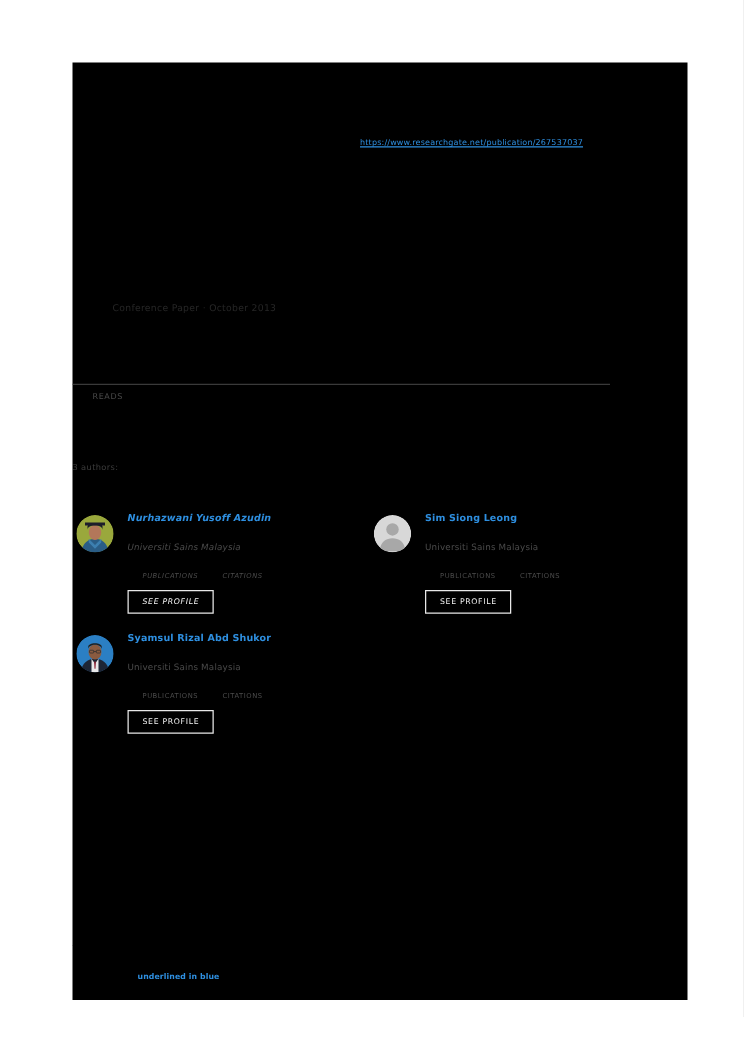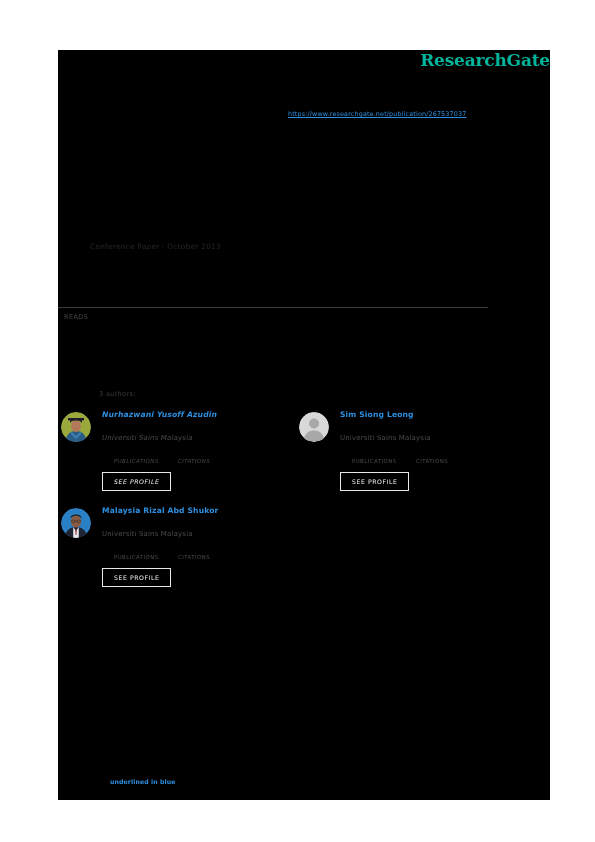--- a/index.html
+++ b/index.html
@@ -99,43 +99,42 @@
     top: 257px;
     width: 430px;
     height: 1px;
     background: #3a3a3a;
   }
 
   .stat-block {
     position: absolute;
     top: 263px;
   }
-  .stat-block.reads { left: 6px; }
+  .stat-block.reads { left: 16px; }
 
   .stat-label {
     font-size: 6.4px;
     color: #4a4a4a;
     letter-spacing: 0.5px;
   }
   .stat-value {
     margin-top: 4px;
     font-size: 11px;
     font-weight: bold;
     color: #000000;
   }
 
   
   .authors-heading {
     position: absolute;
     left: 0px;
-    top: 340px;
+    top: 320px;
     font-size: 6.6px;
     color: #3d3d3d;
     letter-spacing: 0.3px;
-    margin-left: 41px;
   }
 
   .authors-grid {
     position: absolute;
     left: 0px;
     top: 360px;
     width: 470px;
   }
 
   .author-card {
@@ -238,21 +237,20 @@
     color: #2e8fe0;
     letter-spacing: 0.1px;
     white-space: nowrap;
   }
 </style>
 </head>
 <body>
 
 <div id="page-sheet">
 
-  <div class="rg-logo">ResearchGate</div>
 
   <div class="seen-line">See discussions, stats, and working profiles for this publication at:</div>
 
   <a class="pub-url" href="#">https://www.researchgate.net/publication/267537037</a>
 
   <div class="paper-title">Microreactor technology: A review</div>
 
   <div class="meta-line">Conference Paper · October 2013</div>
 
   <div class="doi-line">DOI: 10.1063/1.4858680</div>
@@ -329,21 +327,21 @@
           <path d="M12.2 19 L15 23 L17.8 19 L17.8 30 L12.2 30 Z" fill="#e8e8ea"></path>
           <path d="M14.2 20.5 L15 22 L15.8 20.5 L15.4 27 L14.6 27 Z" fill="#8a2437"></path>
           <ellipse cx="15" cy="13.5" rx="5.2" ry="6" fill="#8a5b40"></ellipse>
           <path d="M9.6 11.5 C9.6 6.5 20.4 6.5 20.4 11.5 L20.4 9.5 C20.4 5.5 9.6 5.5 9.6 9.5 Z" fill="#20201f"></path>
           <rect x="10.6" y="12.2" width="3.4" height="2.2" rx="0.6" fill="none" stroke="#2d2d2d" stroke-width="0.6"></rect>
           <rect x="16" y="12.2" width="3.4" height="2.2" rx="0.6" fill="none" stroke="#2d2d2d" stroke-width="0.6"></rect>
           <line x1="14" y1="13.2" x2="16" y2="13.2" stroke="#2d2d2d" stroke-width="0.6"></line>
         </svg>
       </div>
       <div class="author-body">
-        <div class="author-name">Malaysia Rizal Abd Shukor</div>
+        <div class="author-name">Syamsul Rizal Abd Shukor</div>
         <div class="author-affil">Universiti Sains Malaysia</div>
         <div class="author-stats">
           <div class="a-stat">
             <div class="a-stat-value">86</div>
             <div class="a-stat-label">PUBLICATIONS</div>
           </div>
           <div class="a-stat">
             <div class="a-stat-value">714</div>
             <div class="a-stat-label">CITATIONS</div>
           </div>

